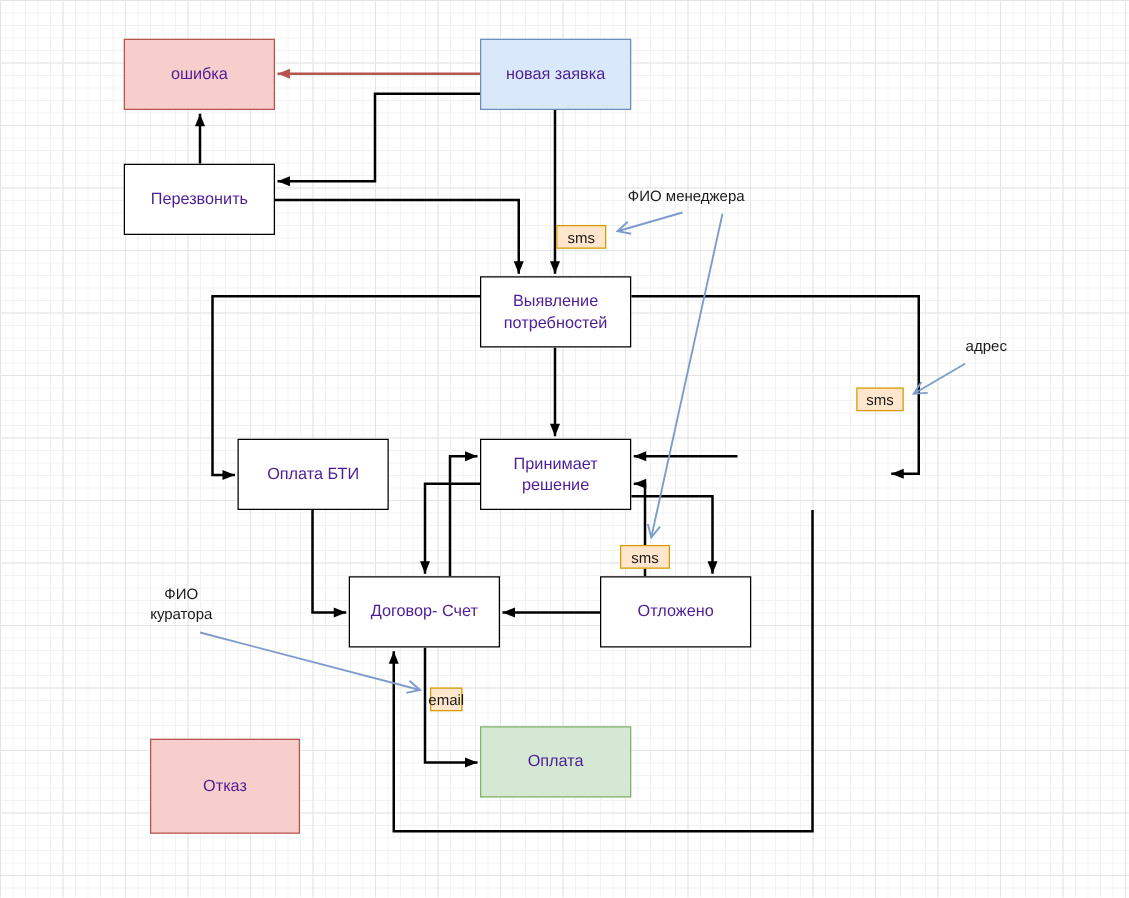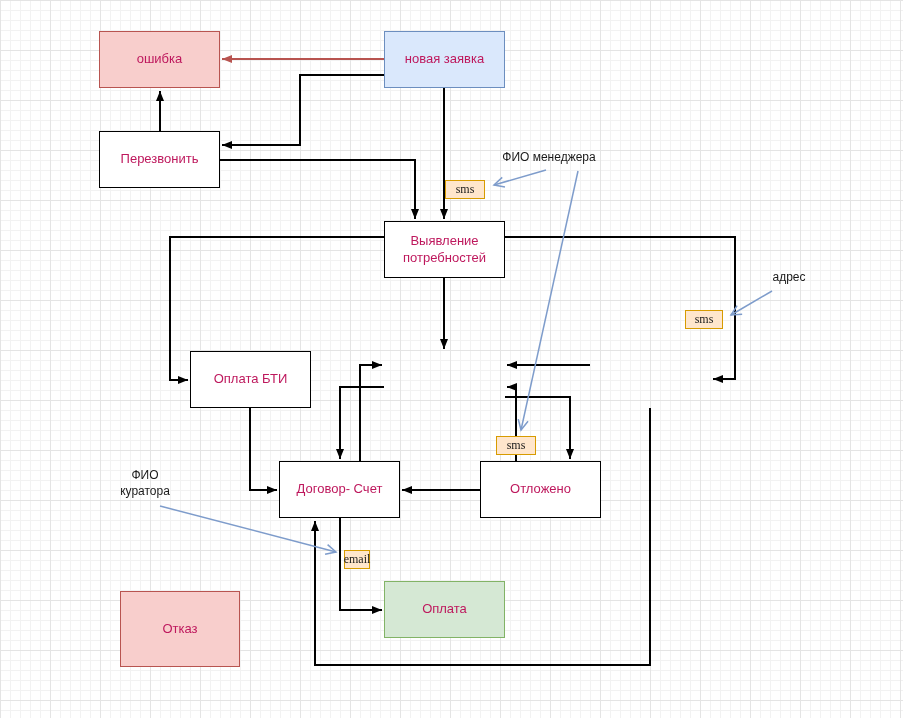--- a/index.html
+++ b/index.html
@@ -12,30 +12,30 @@
       linear-gradient(to bottom,#e4e4e4 1px,transparent 1px),
       linear-gradient(to right,#f2f2f2 1px,transparent 1px),
       linear-gradient(to bottom,#f2f2f2 1px,transparent 1px);
     background-size:50px 50px,50px 50px,10px 10px,10px 10px;
   }
   .edges{position:absolute;left:0;top:0;}
   .node{
     position:absolute;box-sizing:border-box;
     display:flex;align-items:center;justify-content:center;
     text-align:center;border:1px solid #000;background:#ffffff;
-    font-size:13px;color:#be185d;line-height:1.3;padding:3px;
+    font-size:13px;color:#4c1d95;line-height:1.3;padding:3px;
   }
   .node.red{background:#f8cecc;border-color:#b85450;}
   .node.blue{background:#dae8fc;border-color:#6c8ebf;}
   .node.green{background:#d5e8d4;border-color:#82b366;}
   .badge{
     position:absolute;box-sizing:border-box;
     display:flex;align-items:center;justify-content:center;
     background:#ffe6cc;border:1px solid #d79b00;
-    font-size:12px;color:#1a1a1a;font-family:Liberation Serif, serif;
+    font-size:12px;color:#1a1a1a;
   }
   .annotation{position:absolute;font-size:12px;color:#1a1a1a;text-align:center;line-height:1.3;}
 </style>
 </head>
 <body>
 
 <div class="canvas">
 
   <svg class="edges" width="903" height="718" viewBox="0 0 903 718">
     <defs>
@@ -77,20 +77,21 @@
       <path d="M772,291 L731,315" marker-end="url(#mBlue)"></path>
       <path d="M160,506 L336,552" marker-end="url(#mBlue)"></path>
     </g>
   </svg>
 
   <div class="node red" style="left:99px;top:31px;width:121px;height:57px">ошибка</div>
   <div class="node blue" style="left:384px;top:31px;width:121px;height:57px">новая заявка</div>
   <div class="node" style="left:99px;top:131px;width:121px;height:57px">Перезвонить</div>
   <div class="node" style="left:384px;top:221px;width:121px;height:57px">Выявление потребностей</div>
   <div class="node" style="left:190px;top:351px;width:121px;height:57px">Оплата БТИ</div>
+  <div class="node" style="left:384px;top:351px;width:121px;height:57px">Принимает решение</div>
   <div class="node" style="left:279px;top:461px;width:121px;height:57px">Договор- Счет</div>
   <div class="node" style="left:480px;top:461px;width:121px;height:57px">Отложено</div>
   <div class="node red" style="left:120px;top:591px;width:120px;height:76px">Отказ</div>
   <div class="node green" style="left:384px;top:581px;width:121px;height:57px">Оплата</div>
 
   <div class="badge" style="left:445px;top:180px;width:40px;height:19px">sms</div>
   <div class="badge" style="left:685px;top:310px;width:38px;height:19px">sms</div>
   <div class="badge" style="left:496px;top:436px;width:40px;height:19px">sms</div>
   <div class="badge" style="left:344px;top:550px;width:26px;height:19px">email</div>
 

